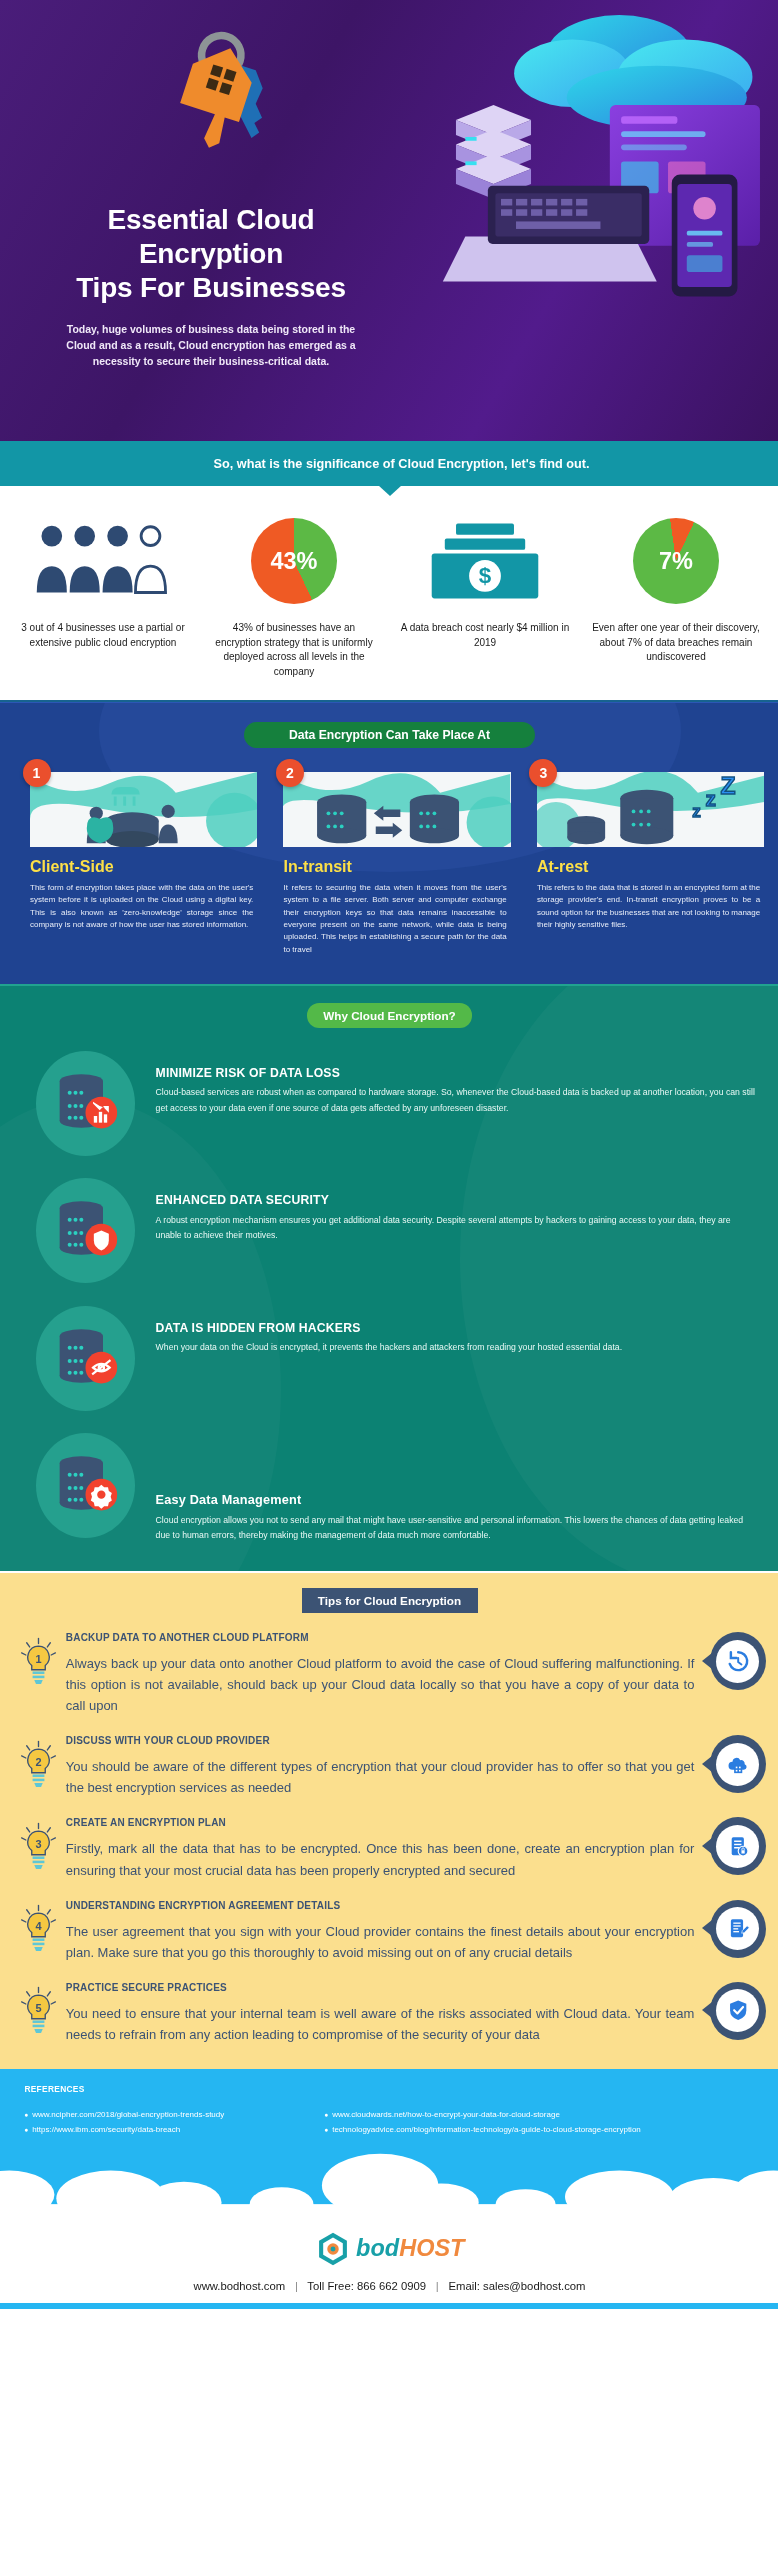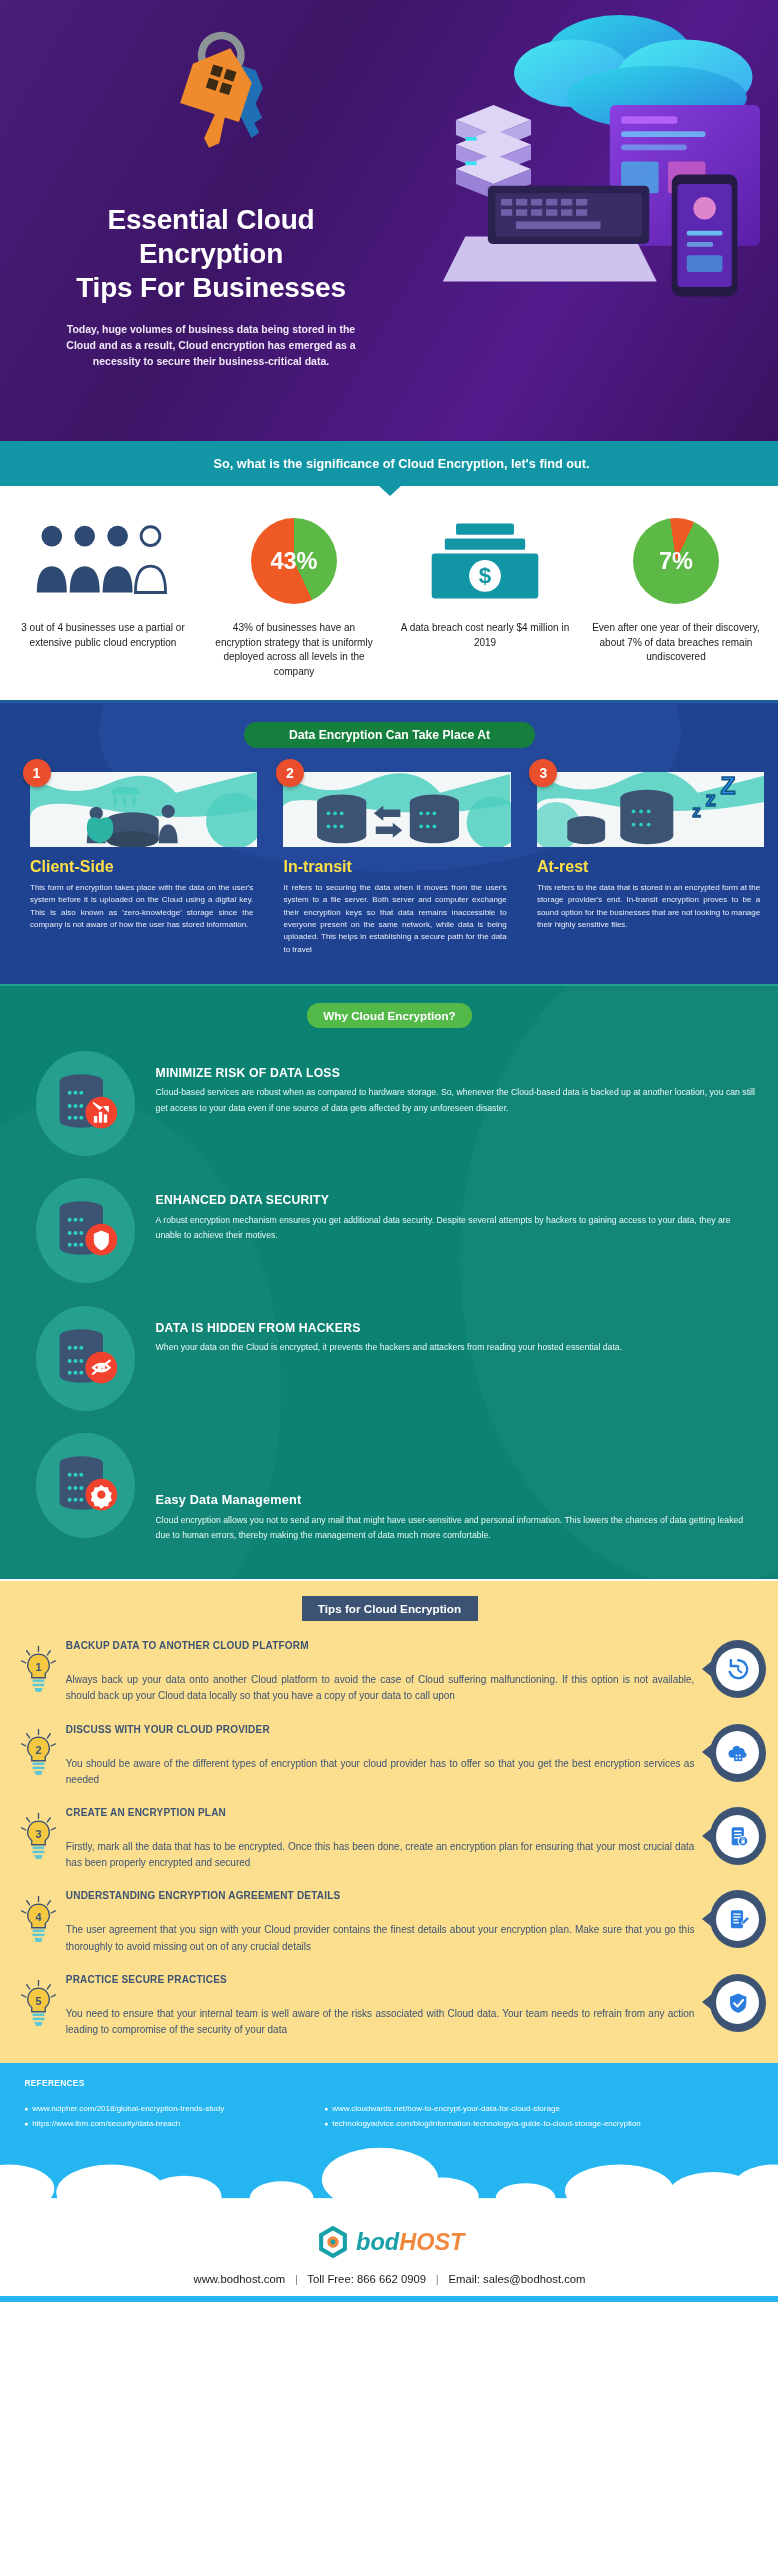--- a/index.html
+++ b/index.html
@@ -97,21 +97,21 @@
   .card3-title {
     color: #fde047; font-size: 16px; font-weight: bold; margin: 11.3px 0 5.6px 15px;
   }
   .card3-body {
     color: #e8edf8; font-size: 8px; line-height: 1.55; text-align: justify;
     margin-left: 15px; padding-right: 3.8px;
   }
 
   
   .green-sec {
-    background: #0c8273; position: relative; padding: 17px 0 36px;
+    background: #0c8273; position: relative; padding: 17px 0 28px;
     border-top: 2.8px solid #21a38f; overflow: hidden;
   }
   .green-sec::after {
     content: ""; position: absolute; right: -169px; top: -56px;
     width: 488px; height: 657px; border-radius: 50%;
     background: rgba(255,255,255,.035);
   }
   .green-sec::before {
     content: ""; position: absolute; left: -113px; top: 113px;
     width: 394px; height: 582px; border-radius: 50%;
@@ -145,21 +145,21 @@
     border-radius: 0; display: flex; align-items: center; justify-content: center;
     color: #fff; font-size: 11.7px; font-weight: bold;
   }
   .tip-row { display: flex; align-items: flex-start; padding: 0 13px 0 19px; margin-top: 19px; }
   .bulb { width: 43px; flex: none; position: relative; padding-top: 3.8px; }
   .tip-text { flex: 1; padding: 0 5.6px 0 3.8px; }
   .tip-title {
     color: #3c5374; font-size: 10px; font-weight: bold; letter-spacing: 0.2px;
   }
   .tip-body {
-    color: #3c5374; font-size: 10px; line-height: 1.62; margin-top: 21px; text-align: justify;
+    color: #3c5374; font-size: 13px; line-height: 1.62; margin-top: 10px; text-align: justify;
   }
   .tip-icon-wrap { width: 66px; flex: none; position: relative; height: 58px; }
   .tip-blob {
     position: absolute; right: 0; top: 0; width: 56px; height: 58px;
     background: #3c5374; border-radius: 50%;
   }
   .tip-blob::before {
     content: ""; position: absolute; left: -8.4px; top: 20.6px;
     width: 0; height: 0; border-top: 8.4px solid transparent;
     border-bottom: 8.4px solid transparent; border-right: 10.3px solid #3c5374;

